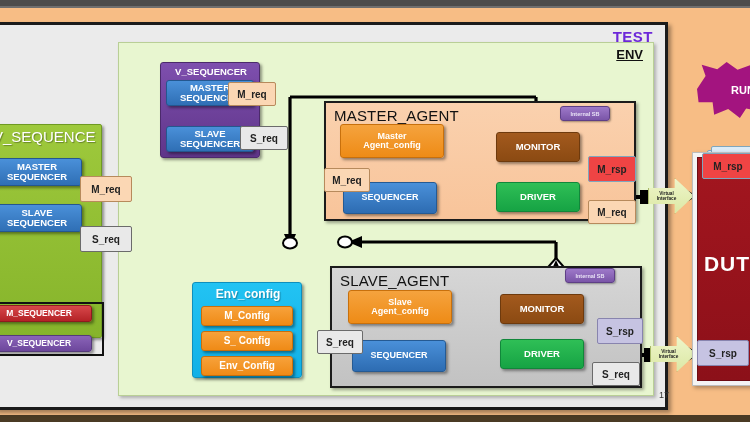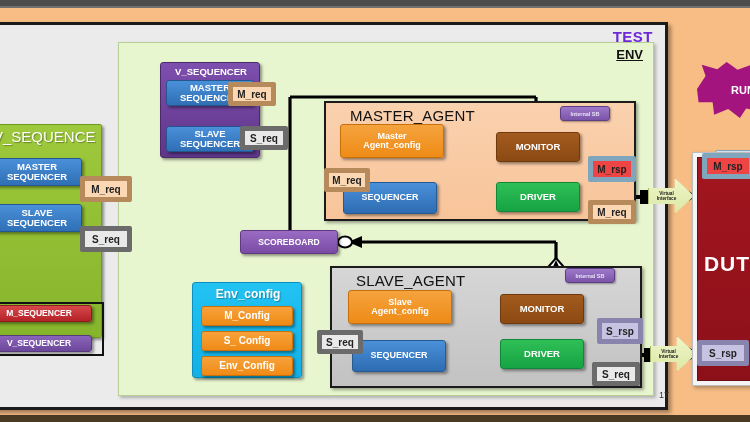--- a/index.html
+++ b/index.html
@@ -114,21 +114,21 @@
 
   
   .agent{
     position:absolute;box-sizing:border-box;border:2px solid #1b1b1b;
     box-shadow:2px 2px 3px rgba(0,0,0,.35);
   }
   .master-agent{left:324px;top:101px;width:312px;height:120px;
     background:linear-gradient(#fad1ae,#f8c49a);}
   .slave-agent{left:330px;top:266px;width:312px;height:122px;
     background:linear-gradient(#d6d6d6,#c2c2c2);}
-  .agent-title{position:absolute;left:24px;top:4px;font-size:15px;color:#111;
+  .agent-title{position:absolute;left:8px;top:4px;font-size:15px;color:#111;
     font-weight:normal;letter-spacing:.2px;}
 
   .agentcfg{
     background:linear-gradient(#f5a33e,#ee8b16);border:1px solid #c8700c;
     color:#fff;font-size:9px;width:104px;height:34px;
   }
   .ma-cfg{left:340px;top:124px;}
   .sa-cfg{left:348px;top:290px;}
 
   .sequencer{
@@ -197,21 +197,21 @@
     display:flex;align-items:center;justify-content:center;
     color:#fff;font-size:11px;font-weight:bold;
   }
   .run span{margin-left:14px;}
 
   
   .card{
     position:absolute;box-sizing:border-box;
     display:flex;align-items:center;justify-content:center;
     font-size:10px;font-weight:bold;color:#222;
-    border:5px solid #d946ef;border-radius:2px;
+    border:1px solid #d946ef;border-radius:2px;
   }
   .card::before,.card::after{
     content:"";position:absolute;box-sizing:border-box;
     border:1px solid #8a8a8a;border-radius:2px;
     background:inherit;z-index:-1;
   }
   .card::before{left:4px;top:-4px;width:100%;height:100%;}
   .card::after{left:8px;top:-8px;width:100%;height:100%;}
 
   .card-mreq{background:#fbd7b4;border-color:#b78a5c;}
@@ -340,23 +340,20 @@
   </div>
   <div class="blk sqr-blue vs-master">
     <span style="white-space:pre-line">MASTER
 SEQUENCER</span>
   </div>
   <div class="blk sqr-blue vs-slave">
     <span style="white-space:pre-line">SLAVE
 SEQUENCER</span>
   </div>
 
-  <div class="blk scoreboard">
-    <span>SCOREBOARD</span>
-  </div>
 
   <div class="blk envcfg">
     <div class="envcfg-title">Env_config</div>
   </div>
   <div class="blk cfg-item cfg2">
     <span>S_ Config</span>
   </div>
   <div class="blk cfg-item cfg1">
     <span>M_Config</span>
   </div>

